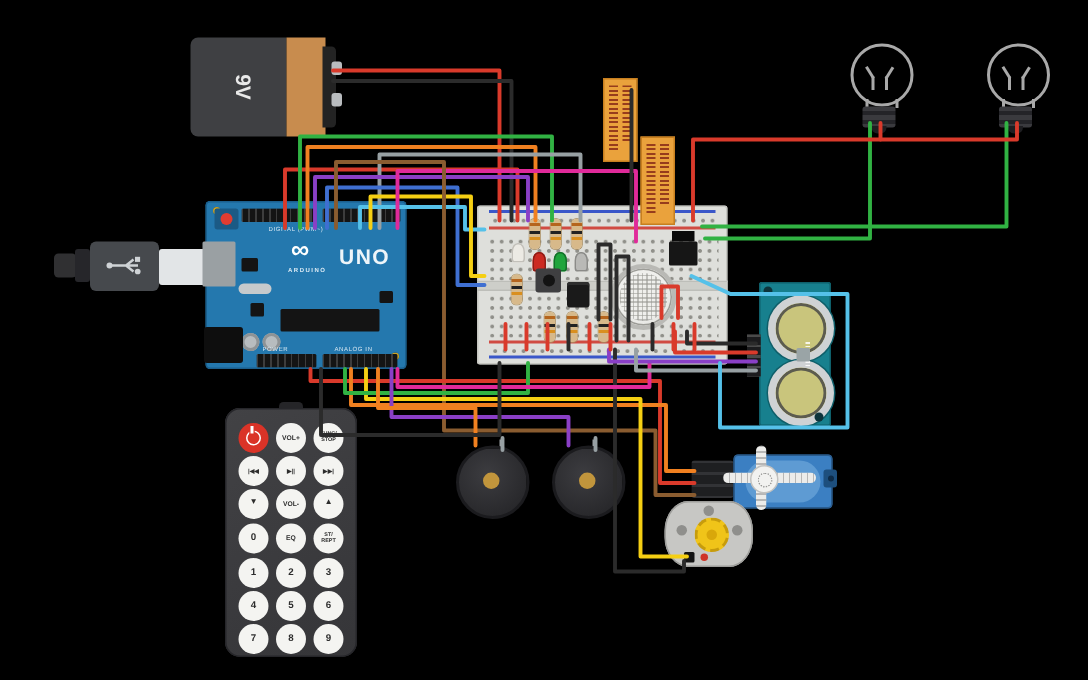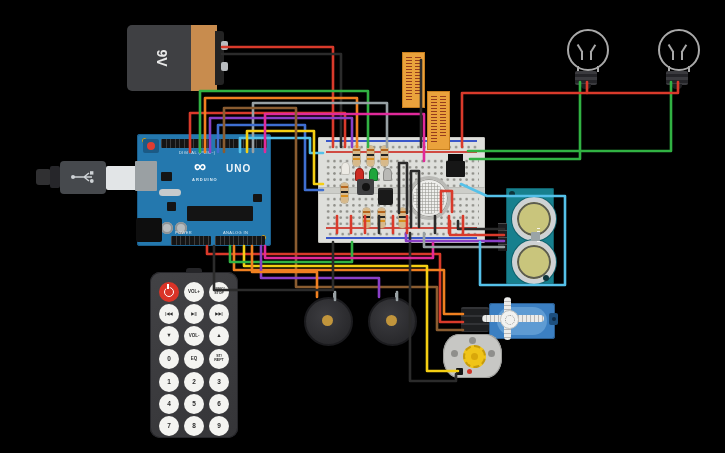--- a/index.html
+++ b/index.html
@@ -25,21 +25,21 @@
   #arduino{left:137px;top:134px;width:134px;height:112px;background:#2478ae;border-radius:3px;z-index:10;
            box-shadow:inset 0 0 0 1px #1b5f8d;}
   .ard{position:absolute;}
   .screw{width:5px;height:5px;border-radius:50%;background:#0f3a57;box-shadow:inset 0 0 0 1.2px #c9a227;}
   .hdr{background:#1d1d1d;background-image:repeating-linear-gradient(90deg,#3d3d3d 0 1px,#141414 1px 4.6px);border-radius:1px;}
   .rst{left:6px;top:5px;width:16px;height:14px;background:#1b5a85;border-radius:2px;}
   .rst::after{content:"";position:absolute;left:4px;top:3px;width:8px;height:8px;border-radius:50%;background:#e03c31;}
   .tinytxt{color:#d6e7f2;font-size:4px;letter-spacing:.4px;white-space:nowrap;}
   .logo-inf{left:57px;top:24px;font-size:17px;color:#fff;font-weight:bold;line-height:1;}
   .logo-ard{left:55px;top:43px;font-size:4px;color:#dcebf5;letter-spacing:1px;font-weight:bold;}
-  .logo-uno{left:89px;top:29px;font-size:10px;color:#eef5f9;font-weight:bold;letter-spacing:1px;}
+  .logo-uno{left:89px;top:29px;font-size:14px;color:#eef5f9;font-weight:bold;letter-spacing:1px;}
   .chip{background:#141414;border-radius:1px;}
   .cap{width:12px;height:12px;border-radius:50%;background:#b7bcbf;box-shadow:inset 0 0 0 2px #8e9396;}
   .crystal{left:22px;top:55px;width:22px;height:7px;border-radius:4px;background:#c6cacc;}
   .pjack{left:-1px;top:84px;width:26px;height:24px;background:#0e0e0e;border-radius:2px;}
   .usbport{left:-2px;top:27px;width:22px;height:30px;background:#9aa0a3;border-radius:1px;}
   
   #breadboard{left:318px;top:137px;width:167px;height:106px;background:#dedfdb;border-radius:2px;z-index:10;
               box-shadow:inset 0 0 0 1px #c6c6c1;}
   .bb{position:absolute;}
   .railline-red{height:2px;background:#d04b42;}

